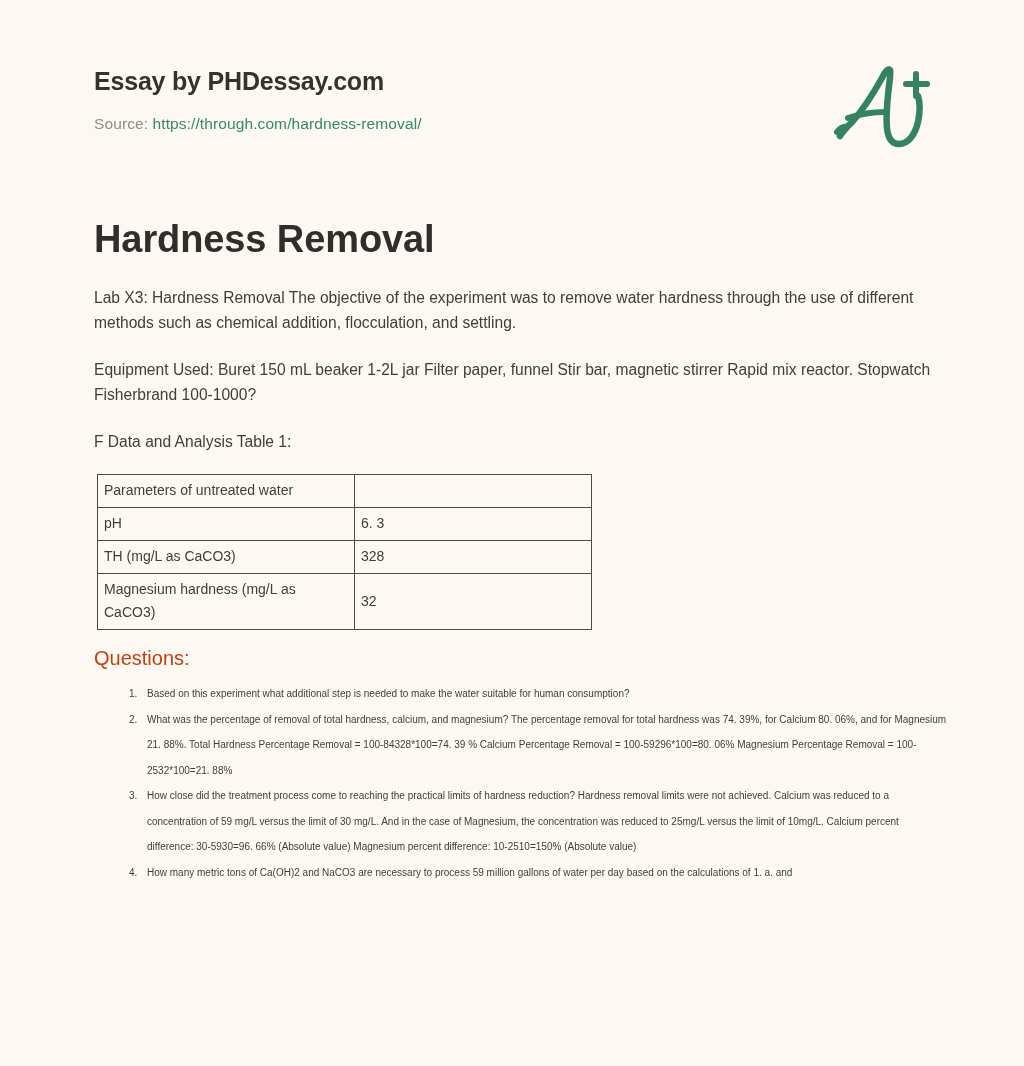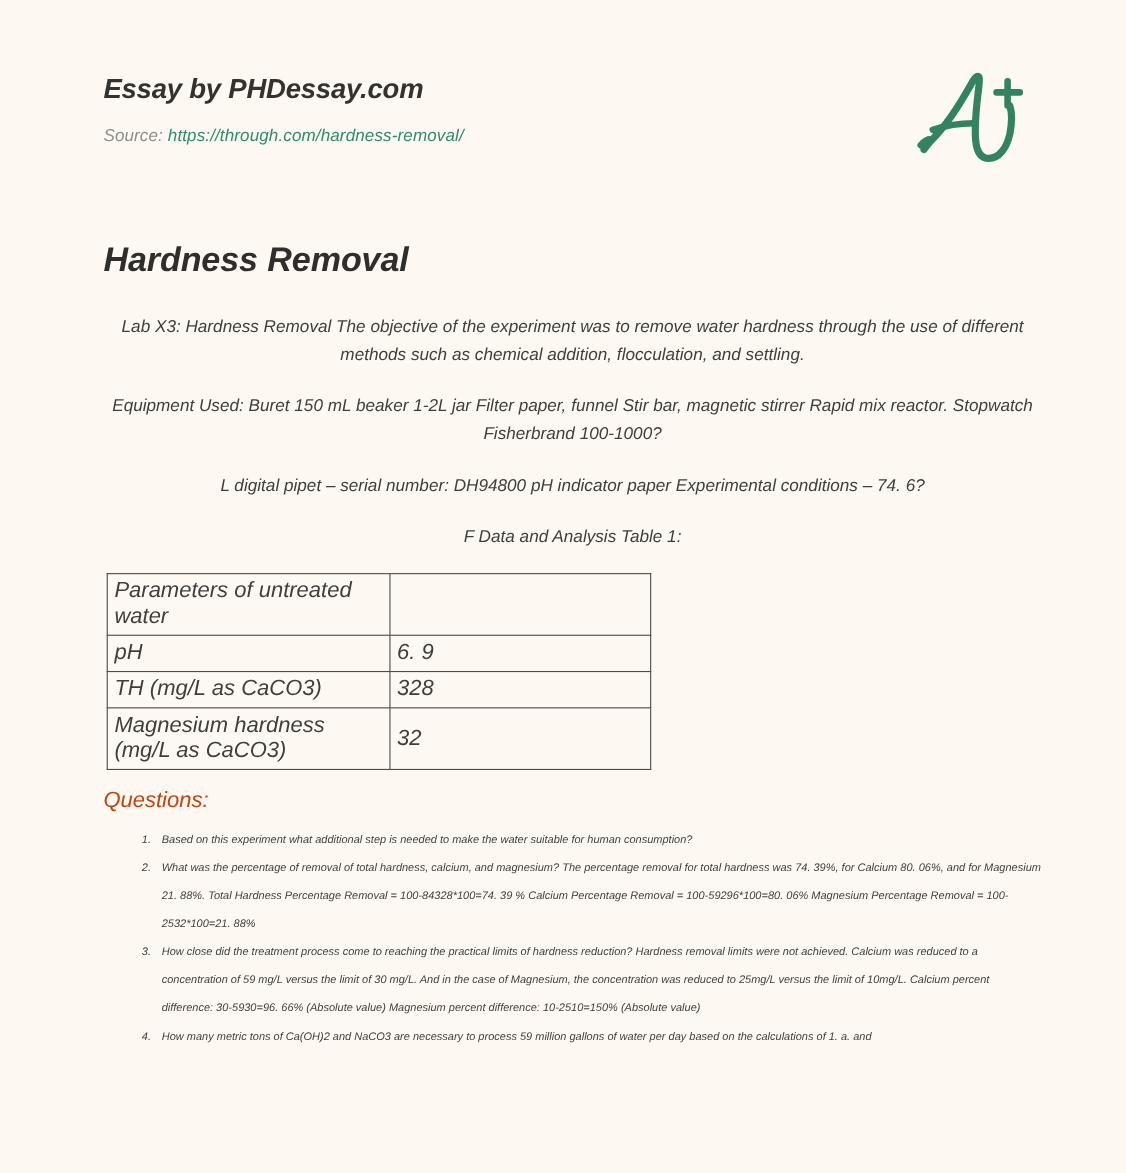--- a/index.html
+++ b/index.html
@@ -12,21 +12,20 @@
     background: #fdf9f2;
     font-family: "Liberation Sans", sans-serif;
     color: #3c3c3c;
     overflow: hidden;
   }
   .page {
     position: relative;
     width: 1024px;
     height: 918px;
     box-sizing: border-box;
-    font-style: italic;
   }
 
   
   .header {
     position: absolute;
     left: 94px;
     top: 66px;
     right: 84px;
   }
   .brand-line {
@@ -53,56 +52,55 @@
     top: 56px;
     width: 112px;
     height: 100px;
   }
 
   
   .doc-title {
     position: absolute;
     left: 94px;
     top: 218px;
-    font-size: 31px;
+    font-size: 38px;
     font-weight: bold;
     color: #2f2e2c;
     letter-spacing: -0.1px;
     text-align: center;
   }
 
   
   .content {
     position: absolute;
     left: 94px;
     top: 285px;
     width: 853px;
   }
   .para {
     font-size: 15.6px;
     line-height: 25px;
     margin: 0 0 22px 0;
     color: #3f3e3c;
-    text-align: center;
   }
   .para.tight {
     margin-bottom: 20px;
   }
 
   
   .data-table {
     border-collapse: collapse;
     width: 468px;
     margin: 4px 0 16px 3px;
     table-layout: fixed;
   }
   .data-table td {
     border: 1px solid #4a4a48;
     padding: 4px 6px 5px 6px;
-    font-size: 20px;
+    font-size: 14px;
     line-height: 23px;
     color: #3f3e3c;
     vertical-align: middle;
   }
   .data-table td.label {
     width: 244px;
   }
   .data-table td.value {
     width: 224px;
   }
@@ -154,32 +152,31 @@
       </g>
     </svg>
   </div>
 
   <div class="doc-title">Hardness Removal</div>
 
   <div class="content">
 
     <p class="para">Lab X3: Hardness Removal The objective of the experiment was to remove water hardness through the use of different methods such as chemical addition, flocculation, and settling.</p>
     <p class="para">Equipment Used: Buret 150 mL beaker 1-2L jar Filter paper, funnel Stir bar, magnetic stirrer Rapid mix reactor. Stopwatch Fisherbrand 100-1000?</p>
-    <p class="para">L digital pipet – serial number: DH94800 pH indicator paper Experimental conditions – 74. 6?</p>
     <p class="para tight">F Data and Analysis Table 1:</p>
 
     <table class="data-table">
       <tbody>
         <tr>
           <td class="label">Parameters of untreated water</td>
           <td class="value"></td>
         </tr>
         <tr>
           <td class="label">pH</td>
-          <td class="value">6. 9</td>
+          <td class="value">6. 3</td>
         </tr>
         <tr>
           <td class="label">TH (mg/L as CaCO3)</td>
           <td class="value">328</td>
         </tr>
         <tr class="tall">
           <td class="label">Magnesium hardness (mg/L as CaCO3)</td>
           <td class="value">32</td>
         </tr>
       </tbody>

